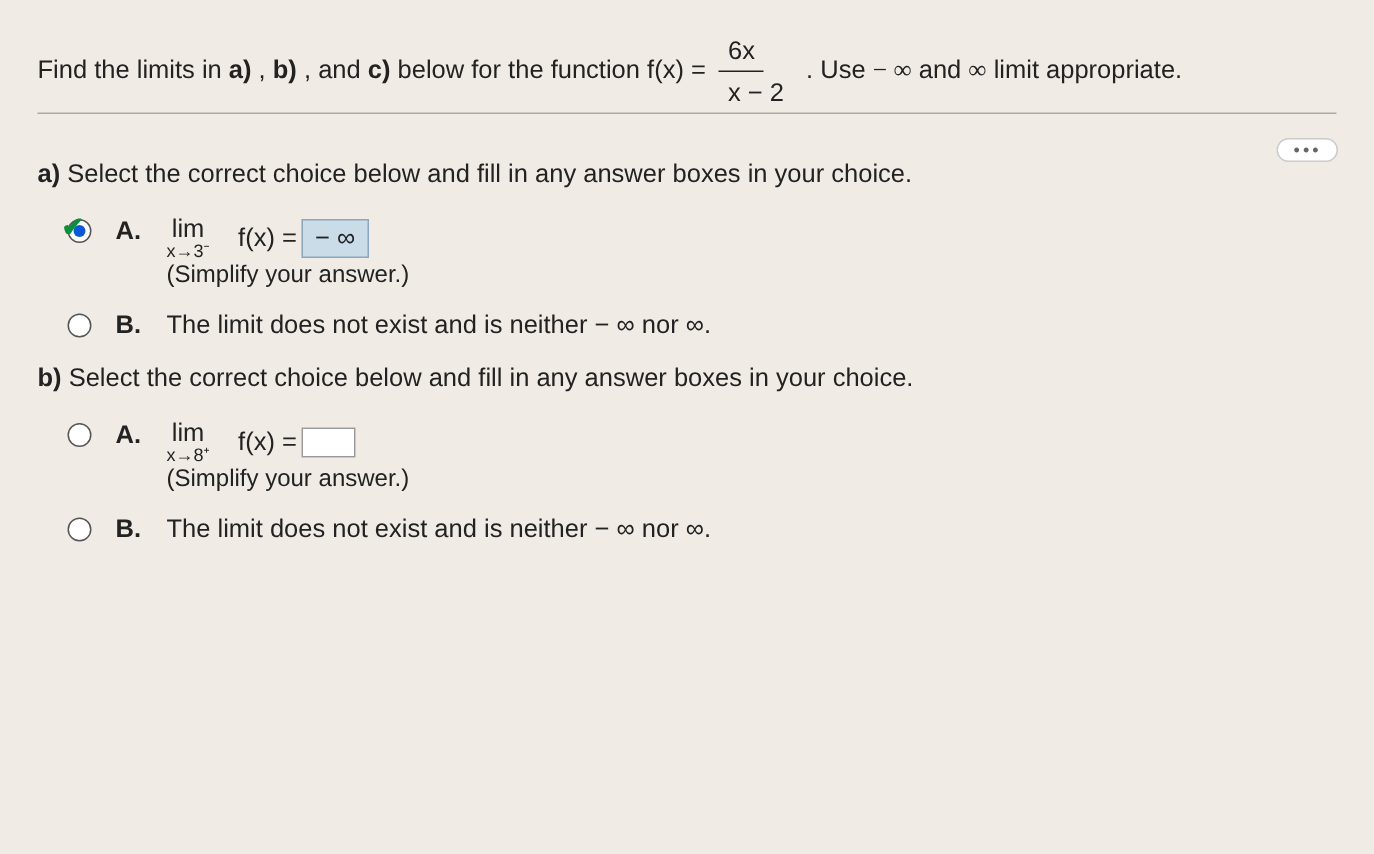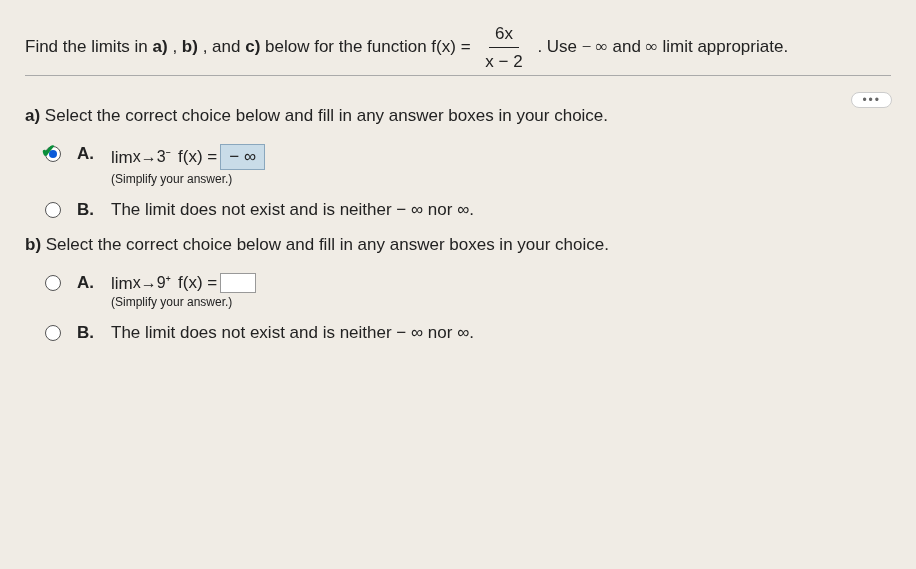--- a/index.html
+++ b/index.html
@@ -12,21 +12,21 @@
       color: #222;
       font-size: 17px;
       position: relative;
     }
     .question-header {
       line-height: 1.6;
     }
     .frac {
       display: inline-flex;
       flex-direction: column;
-      align-items: center;
+      align-items: flex-start;
       vertical-align: middle;
       margin: 0 4px;
     }
     .frac .num { border-bottom: 1px solid #222; padding: 0 6px; }
     .frac .den { padding: 0 6px; }
     hr.divider {
       border: none;
       border-top: 1px solid #aaa;
       margin-bottom: 30px;
     }
@@ -55,44 +55,44 @@
       position: absolute;
       left: -4px; top: -6px;
       color: #0a8f3a;
       font-size: 18px;
       font-weight: bold;
     }
     .choice-letter { font-weight: bold; width: 22px; flex: 0 0 22px; }
     .choice-body { flex: 1; }
     .limit-expr {
       display: inline-flex;
-      flex-direction: row;
+      flex-direction: column;
       align-items: center;
       vertical-align: top;
       line-height: 1;
-      margin-right: 4px;
+      margin-right: 16px;
     }
     .limit-expr .lim-top { font-size: 17px; }
-    .limit-expr .lim-bot { font-size: 16px; }
+    .limit-expr .lim-bot { font-size: 12px; }
     .answer-box {
       background: #c9dce8;
       border: 1px solid #8aa7bd;
       padding: 2px 8px;
       display: inline-block;
       min-width: 36px;
       text-align: center;
     }
     .answer-box.empty {
       background: #fff;
       border: 1px solid #999;
       width: 28px; height: 20px;
       vertical-align: middle;
     }
     .sub-note {
-      font-size: 12px;
+      font-size: 16px;
       margin-top: 2px;
     }
     .ellipsis-btn {
       position: absolute;
       right: 24px;
       top: 92px;
       border: 1px solid #ccc;
       border-radius: 10px;
       padding: 0 10px;
       background: #fff;
@@ -164,21 +164,21 @@
   <span> Select the correct choice below and fill in any answer boxes in your choice.</span>
 </div>
 
 <div class="choice-row">
   <span class="radio-shell"><span class="radio"></span></span>
   <span class="choice-letter">A.</span>
   <div class="choice-body">
     <div class="eq-line">
       <span class="limit-expr">
         <span class="lim-top">lim</span>
-        <span class="lim-bot">x→9⁺</span>
+        <span class="lim-bot">x→8⁺</span>
       </span>
       <span>f(x) =</span>
       <span class="answer-box empty"></span>
     </div>
     <div class="sub-note">(Simplify your answer.)</div>
   </div>
 </div>
 
 <div class="choice-row">
   <span class="radio-shell"><span class="radio"></span></span>

